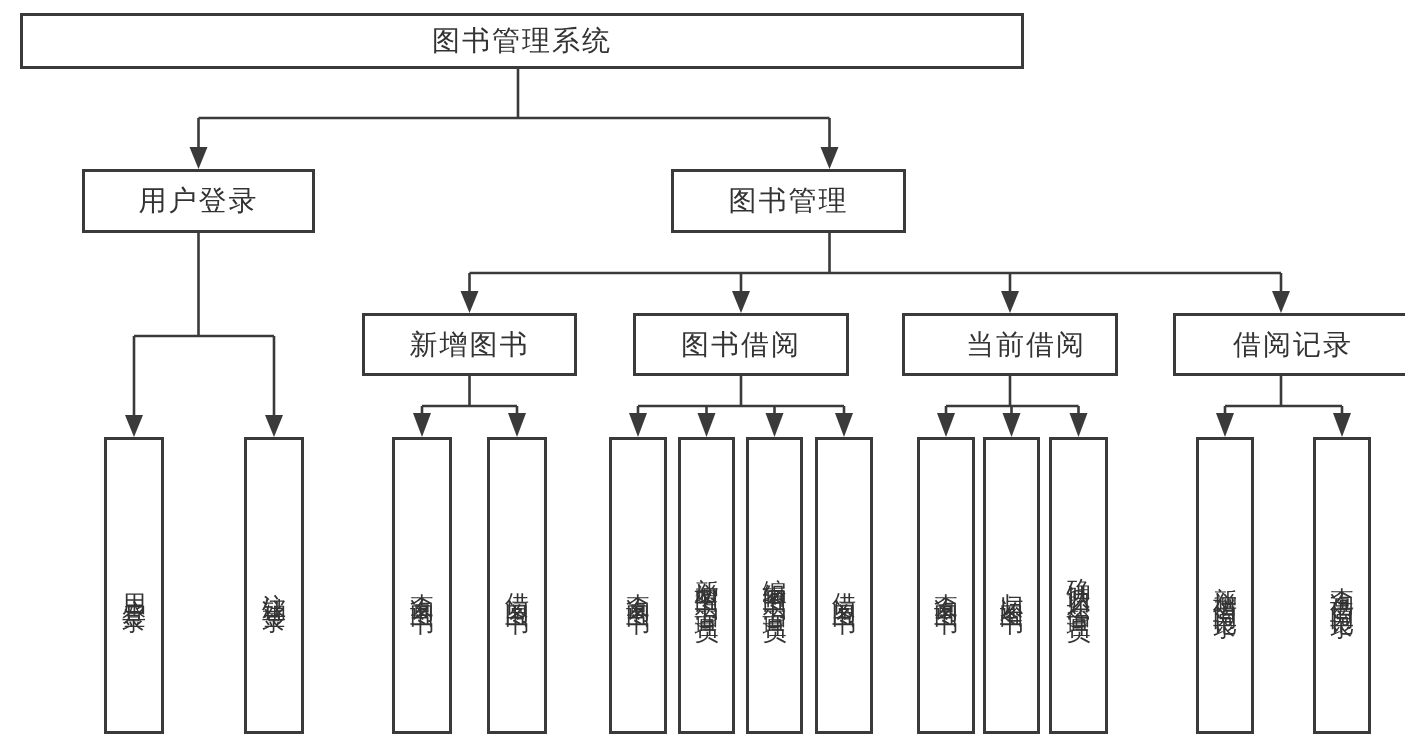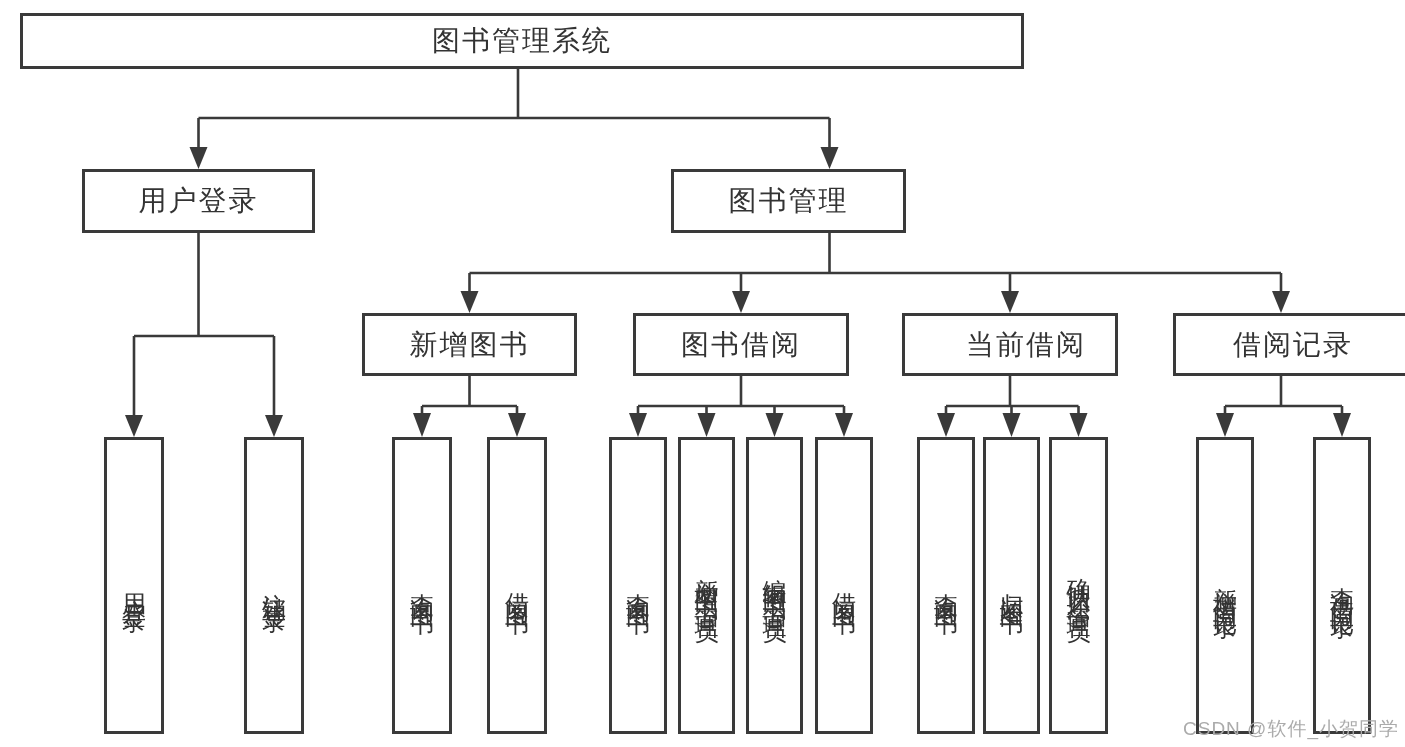--- a/index.html
+++ b/index.html
@@ -113,15 +113,14 @@
     <span>确认归还（管理员）</span>
   </div>
 
   <div class="node v-node" style="left:1196px;top:437px;width:58px;height:297px;">
     <span>新增借阅记录</span>
   </div>
   <div class="node v-node" style="left:1313px;top:437px;width:58px;height:297px;">
     <span>查询借阅记录</span>
   </div>
 
-  <div class="watermark">CSDN @软件_小贺同学</div>
 
 </div>
 
 </body></html>

